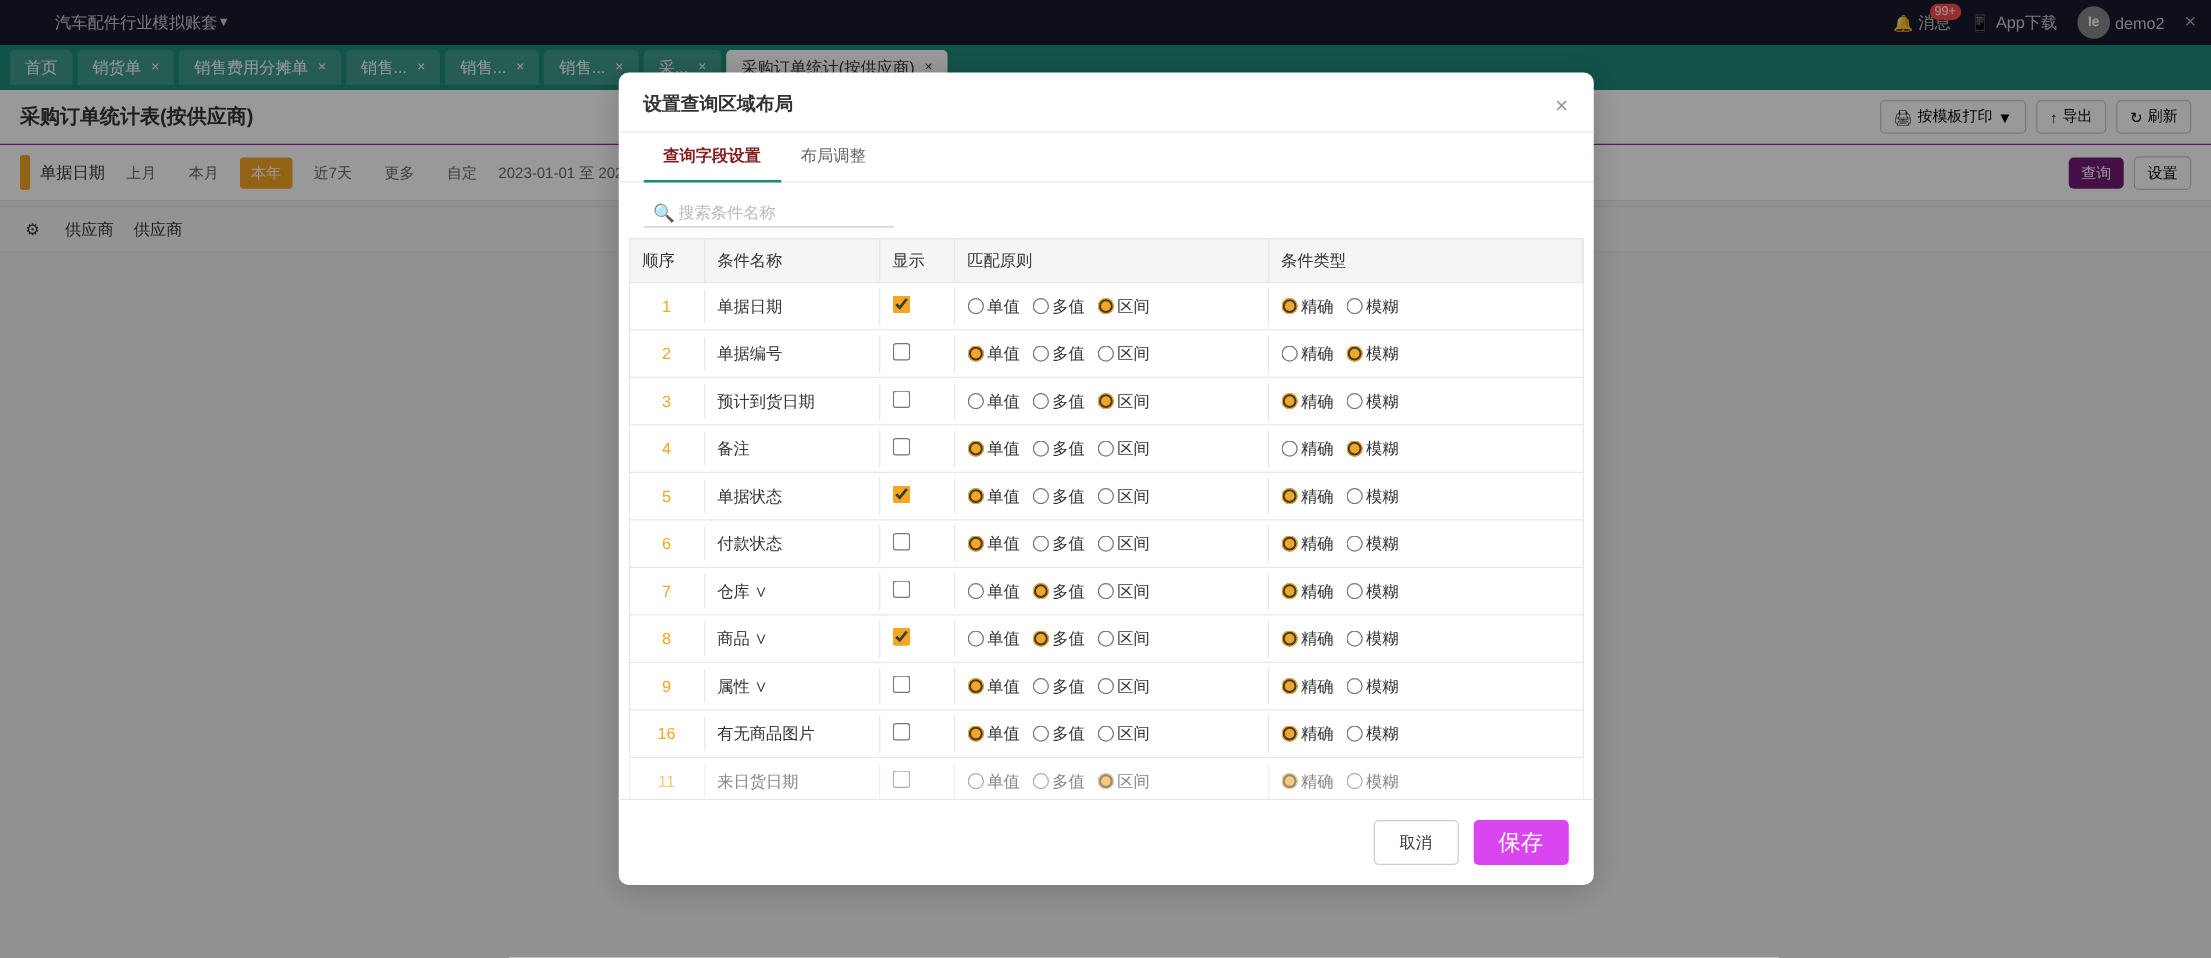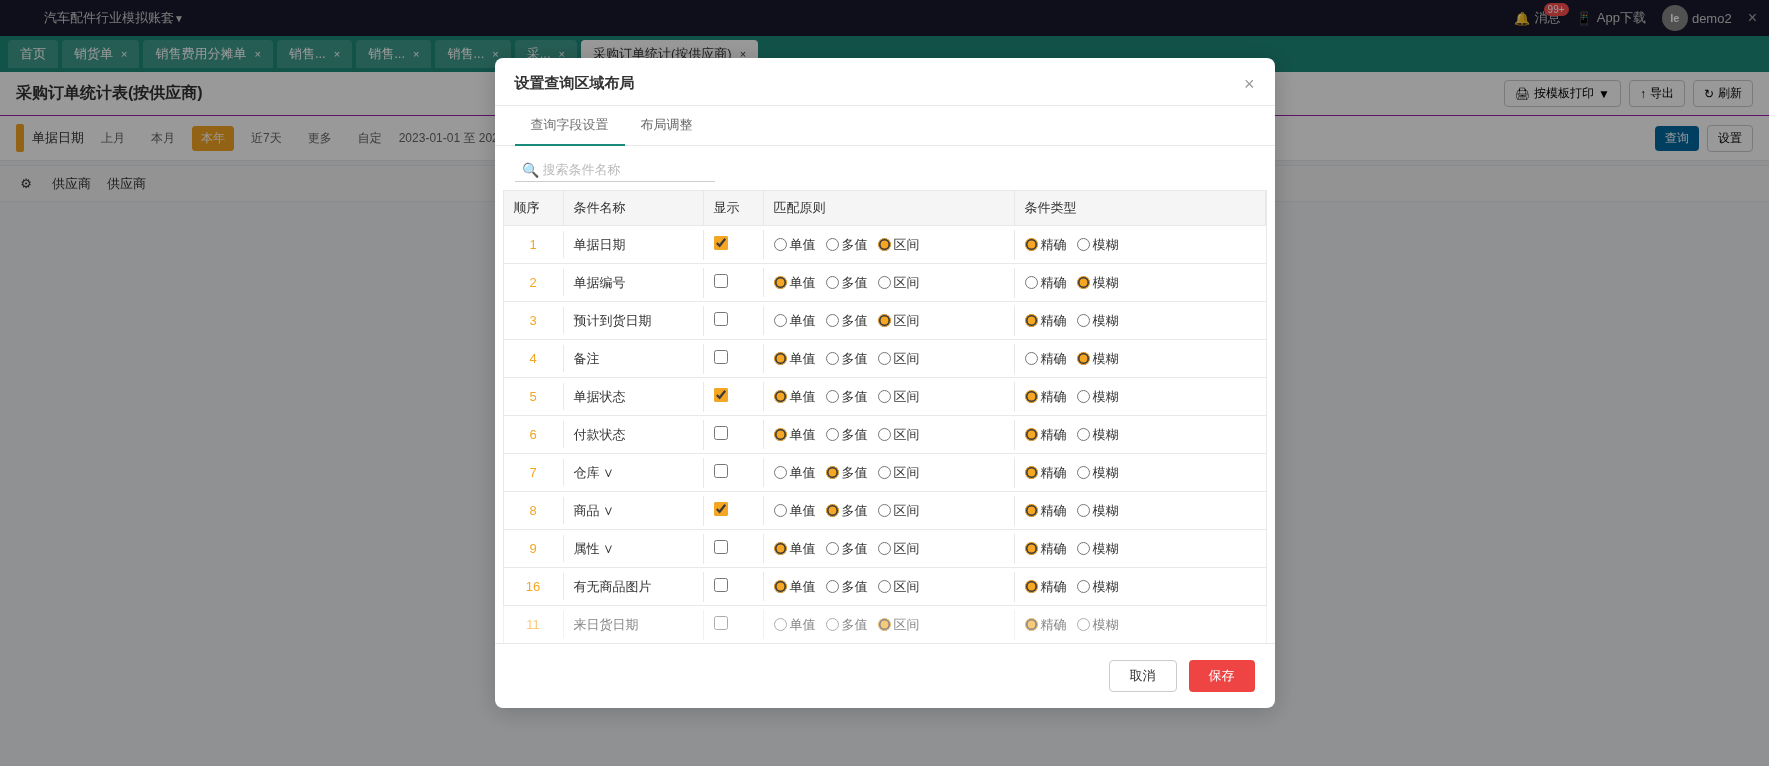--- a/index.html
+++ b/index.html
@@ -51,21 +51,21 @@
       background: #fff;
       padding: 8px 16px;
       display: flex;
       align-items: center;
       justify-content: space-between;
       border-bottom: 1px solid #a21caf;
     }
     .page-title { font-size: 16px; font-weight: bold; }
     .header-actions { display: flex; align-items: center; gap: 8px; }
     .btn-outline { border: 1px solid #ccc; background: #fff; padding: 4px 10px; border-radius: 4px; cursor: pointer; font-size: 12px; display: flex; align-items: center; gap: 4px; }
-    .btn-orange { background: #0369a1; border: none; color: #fff; padding: 4px 10px; border-radius: 4px; cursor: pointer; font-size: 12px; }
+    .btn-orange { background: #701a75; border: none; color: #fff; padding: 4px 10px; border-radius: 4px; cursor: pointer; font-size: 12px; }
 
     
     .toolbar {
       background: #fff;
       padding: 8px 16px;
       display: flex;
       align-items: center;
       gap: 8px;
       border-bottom: 1px solid #e8e8e8;
     }
@@ -123,21 +123,21 @@
       border-bottom: 1px solid #e8e8e8;
     }
     .dialog-tab {
       padding: 10px 16px;
       cursor: pointer;
       font-size: 13px;
       color: #666;
       border-bottom: 2px solid transparent;
       margin-bottom: -1px;
     }
-    .dialog-tab.active { color: #737373; border-bottom-color: #1a8a7a; font-weight: 400; }
+    .dialog-tab.active { color: #7f1d1d; border-bottom-color: #1a8a7a; font-weight: 700; }
 
     
     .dialog-search {
       padding: 12px 20px 8px;
       display: flex;
       align-items: center;
     }
     .search-wrapper {
       position: relative;
       display: flex;
@@ -209,27 +209,27 @@
     .btn-cancel {
       border: 1px solid #ccc;
       background: #fff;
       padding: 6px 20px;
       border-radius: 4px;
       cursor: pointer;
       font-size: 13px;
       color: #333;
     }
     .btn-save {
-      background: #ef4444;
+      background: #d946ef;
       border: none;
       color: #fff;
       padding: 6px 20px;
       border-radius: 4px;
       cursor: pointer;
-      font-size: 13px;
+      font-size: 18px;
     }
 
     
     .dialog-table::-webkit-scrollbar { width: 6px; }
     .dialog-table::-webkit-scrollbar-thumb { background: #ccc; border-radius: 3px; }
 
     .main-content {
       display: flex;
       flex-direction: column;
       background: #f0f2f5;

